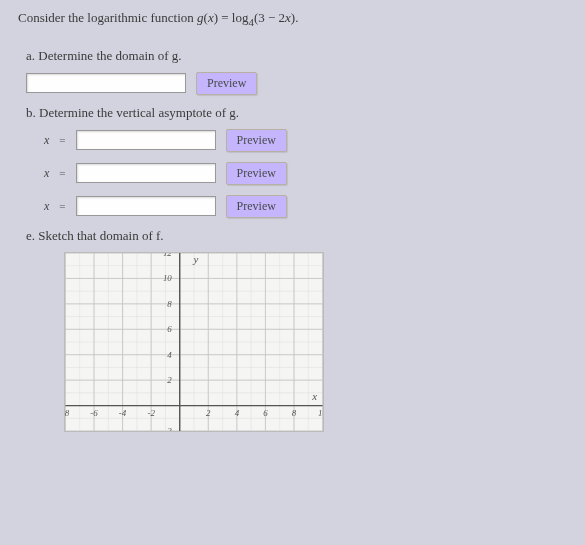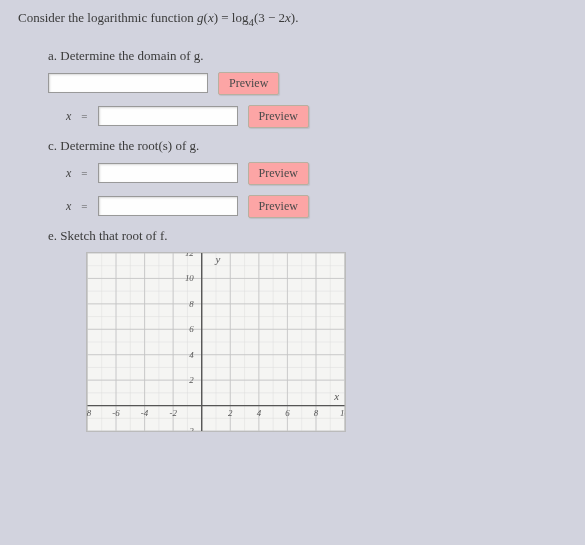--- a/index.html
+++ b/index.html
@@ -7,38 +7,38 @@
     width: 585px;
     height: 545px;
     background: #d2d3de;
     font-family: Georgia, 'Times New Roman', serif;
     font-size: 13px;
     color: #3a3a3a;
     padding: 10px 18px;
     overflow: hidden;
   }
   .question { margin-bottom: 20px; }
-  .part { margin: 10px 0 4px 30px; }
+  .part { margin: 10px 0 4px 8px; }
   .part-label { margin-bottom: 8px; }
   .input-row { display: flex; align-items: center; gap: 10px; margin: 6px 0 10px 0; }
   .input-row.indent { margin-left: 18px; }
   .var { font-style: italic; color: #444; font-size: 12px; }
   .equals { color: #555; font-size: 11px; }
   input.answer {
     width: 140px;
     height: 20px;
     border: 1px solid #999;
     background: #fefefe;
     padding: 2px 4px;
     font-size: 12px;
     box-shadow: inset 1px 1px 2px rgba(0,0,0,0.15);
   }
   input.answer.wide { width: 160px; }
   button.preview {
-    background: #fca5a5;
+    background: #c4b5fd;
     border: 1px solid #b8b0a0;
     border-radius: 2px;
     padding: 3px 10px;
     font-size: 12px;
     color: #4a4a4a;
     cursor: pointer;
     font-family: inherit;
     box-shadow: 1px 1px 1px rgba(0,0,0,0.1);
   }
   .cursor-glyph {
@@ -59,49 +59,49 @@
 
 <div class="part">
   <div class="part-label">a. Determine the domain of g.</div>
   <div class="input-row">
     <input class="answer wide" type="text" style="">
     <button class="preview">Preview</button>
   </div>
 </div>
 
 <div class="part">
+  <div class="part-label">b. Determine the vertical asymptote of g.</div>
   <div class="input-row indent">
     <span class="var">x</span>
     <span class="equals">=</span>
     <input class="answer" type="text" style="">
     <button class="preview">Preview</button>
   </div>
 </div>
 
 <div class="part">
-  <div class="part-label">c. Determine the root(s) of g.</div>
   <div class="input-row indent">
     <span class="var">x</span>
     <span class="equals">=</span>
     <input class="answer" type="text" style="">
     <button class="preview">Preview</button>
   </div>
 </div>
 
 <div class="part" style="position:relative;">
   <div class="input-row indent">
     <span class="var">x</span>
     <span class="equals">=</span>
     <input class="answer" type="text" style="">
     <button class="preview">Preview</button>
   </div>
 </div>
 
 <div class="part">
-  <div class="part-label">e. Sketch that root of f.</div>
+  <div class="part-label">e. Sketch that domain of f.</div>
   <div class="graph-wrap">
     <svg class="graph" width="260" height="180" viewBox="0 0 260 180">
         <line x1="0" y1="0" x2="0" y2="180" stroke="#ddd" stroke-width="0.5"></line>
         <line x1="14.444444444444443" y1="0" x2="14.444444444444443" y2="180" stroke="#ddd" stroke-width="0.5"></line>
         <line x1="28.888888888888886" y1="0" x2="28.888888888888886" y2="180" stroke="#ddd" stroke-width="0.5"></line>
         <line x1="43.33333333333333" y1="0" x2="43.33333333333333" y2="180" stroke="#ddd" stroke-width="0.5"></line>
         <line x1="57.77777777777777" y1="0" x2="57.77777777777777" y2="180" stroke="#ddd" stroke-width="0.5"></line>
         <line x1="72.22222222222223" y1="0" x2="72.22222222222223" y2="180" stroke="#ddd" stroke-width="0.5"></line>
         <line x1="86.66666666666666" y1="0" x2="86.66666666666666" y2="180" stroke="#ddd" stroke-width="0.5"></line>
         <line x1="101.11111111111111" y1="0" x2="101.11111111111111" y2="180" stroke="#ddd" stroke-width="0.5"></line>

